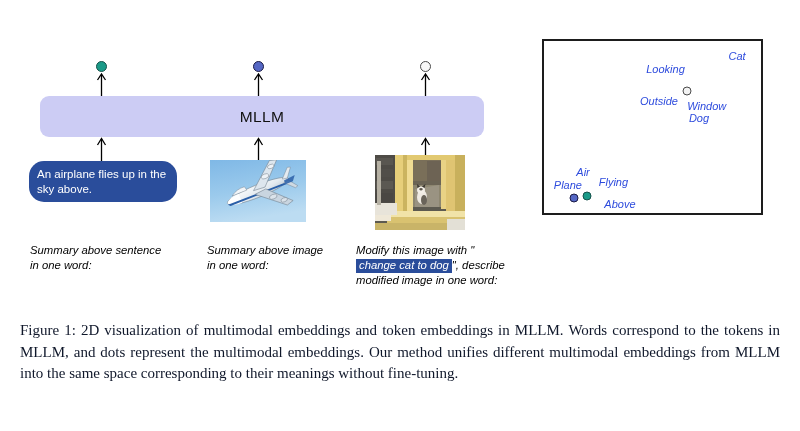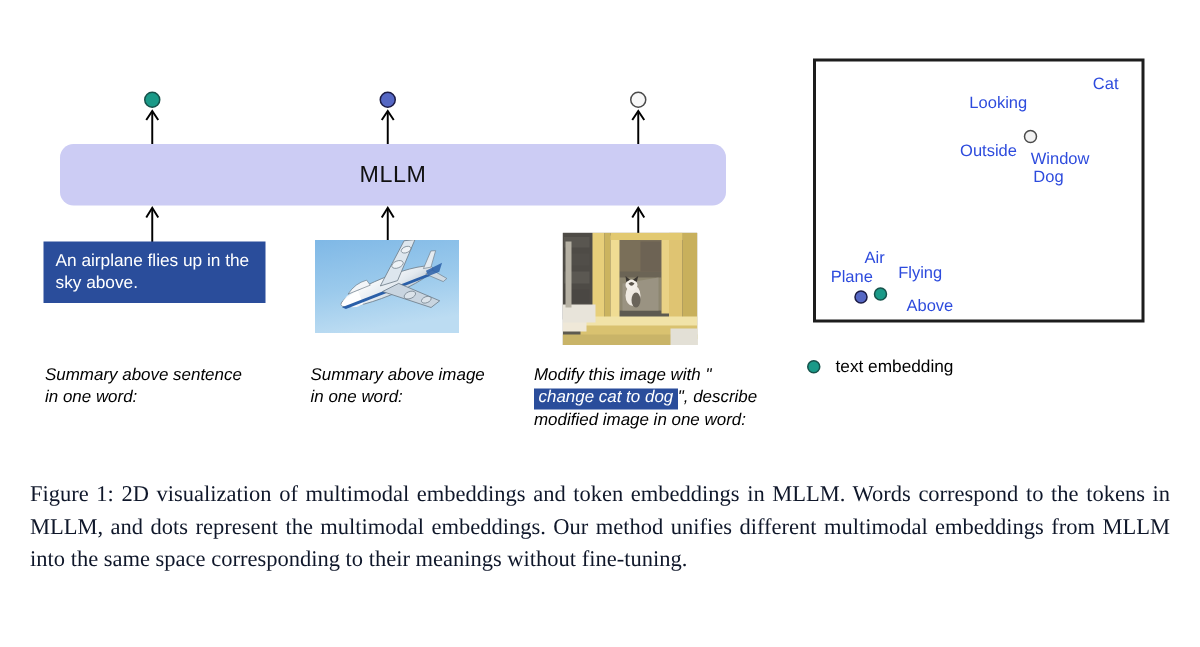--- a/index.html
+++ b/index.html
@@ -94,20 +94,21 @@
     top: 39px;
     width: 221px;
     height: 176px;
     border: 2px solid #1d1d1d;
     background: #ffffff;
     box-sizing: border-box;
   }
   .plot-inner {
     position: absolute;
     inset: 0;
+    font-style: italic;
   }
   .word-label {
     position: absolute;
     color: #2d4bdd;
     font-size: 11px;
     white-space: nowrap;
     transform: translate(-50%, -50%);
   }
   .plot-dot {
     position: absolute;
@@ -197,21 +198,21 @@
     <polyline points="1.5,8 5.5,1.5 9.5,8" fill="none" stroke="#000" stroke-width="1.3"></polyline>
   </svg>
 </div>
 <div class="arrow-up" style="left:420px; top:137px; height:22px;">
   <svg width="11" height="22" viewBox="0 0 11 22">
     <line x1="5.5" y1="22" x2="5.5" y2="2" stroke="#000" stroke-width="1.3"></line>
     <polyline points="1.5,8 5.5,1.5 9.5,8" fill="none" stroke="#000" stroke-width="1.3"></polyline>
   </svg>
 </div>
 
-<div class="text-input-box" style="left:29px; top:161px; width:148px; height:41px;">
+<div class="text-input-box" style="left:29px; top:161px; width:148px; height:41px;border-radius:15px;">
   <span>An airplane flies up in the sky above.</span>
 </div>
 
 <div class="photo" style="left:210px; top:160px; width:96px; height:62px;">
   <svg width="96" height="62" viewBox="0 0 96 62">
     <defs>
       <linearGradient id="skyg" x1="0" y1="0" x2="0.25" y2="1">
         <stop offset="0%" stop-color="#7fb8e6"></stop>
         <stop offset="55%" stop-color="#9bcaec"></stop>
         <stop offset="100%" stop-color="#bcdcf2"></stop>
@@ -326,19 +327,15 @@
       <div class="word-label" style="left: 23.87px; top: 144.48px; color: rgb(45, 75, 221);">Plane</div>
       <div class="word-label" style="left: 69.44px; top: 141.04px; color: rgb(45, 75, 221);">Flying</div>
       <div class="word-label" style="left: 75.95px; top: 163.4px; color: rgb(45, 75, 221);">Above</div>
       <div class="plot-dot" style="left: 143.22px; top: 49.88px; background: rgb(242, 242, 242); border: 1px solid rgb(74, 74, 74);"></div>
       <div class="plot-dot" style="left: 30.38px; top: 156.52px; background: rgb(85, 103, 196); border: 1px solid rgb(27, 27, 69);"></div>
       <div class="plot-dot" style="left: 43.4px; top: 154.8px; background: rgb(26, 154, 136); border: 1px solid rgb(22, 82, 75);"></div>
     </div>
 </div>
 
 <div class="legend">
-  <div class="legend-row">
-    <span class="legend-swatch" style="background:#1a9a88; border:1px solid #16524b;"></span>
-    <span class="legend-text">text embedding</span>
-  </div>
 </div>
 
 <div class="fig-caption">Figure 1: 2D visualization of multimodal embeddings and token embeddings in MLLM. Words correspond to the tokens in MLLM, and dots represent the multimodal embeddings. Our method unifies different multimodal embeddings from MLLM into the same space corresponding to their meanings without fine-tuning.</div>
 
 </body></html>

